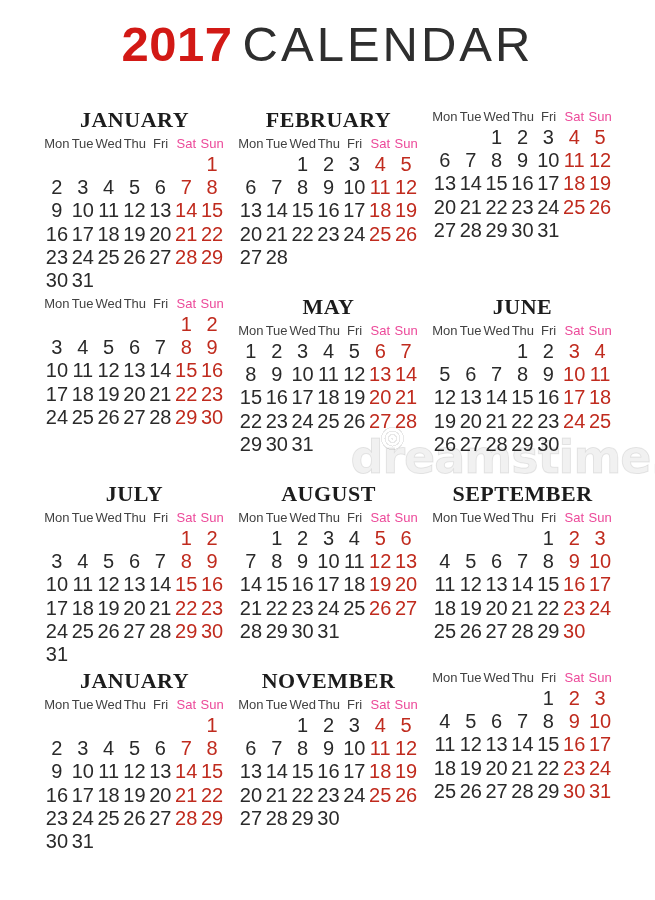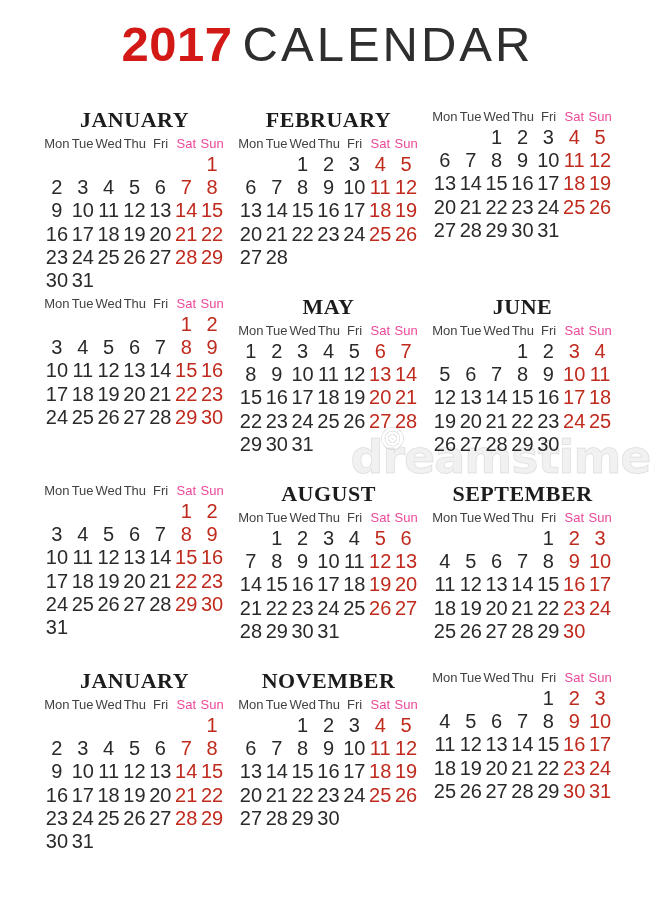--- a/index.html
+++ b/index.html
@@ -431,20 +431,21 @@
           <span class="date"></span>
           <span class="date"></span>
           <span class="date"></span>
           <span class="date"></span>
           <span class="date"></span>
           <span class="date red"></span>
           <span class="date red"></span>
         </div>
       </section>
       <section class="month">
+        <h2 class="month-name">JULY</h2>
         <div class="grid-row header-row">
           <span class="dow">Mon</span>
           <span class="dow">Tue</span>
           <span class="dow">Wed</span>
           <span class="dow">Thu</span>
           <span class="dow">Fri</span>
           <span class="dow red">Sat</span>
           <span class="dow red">Sun</span>
         </div>
         <div class="grid-row">

